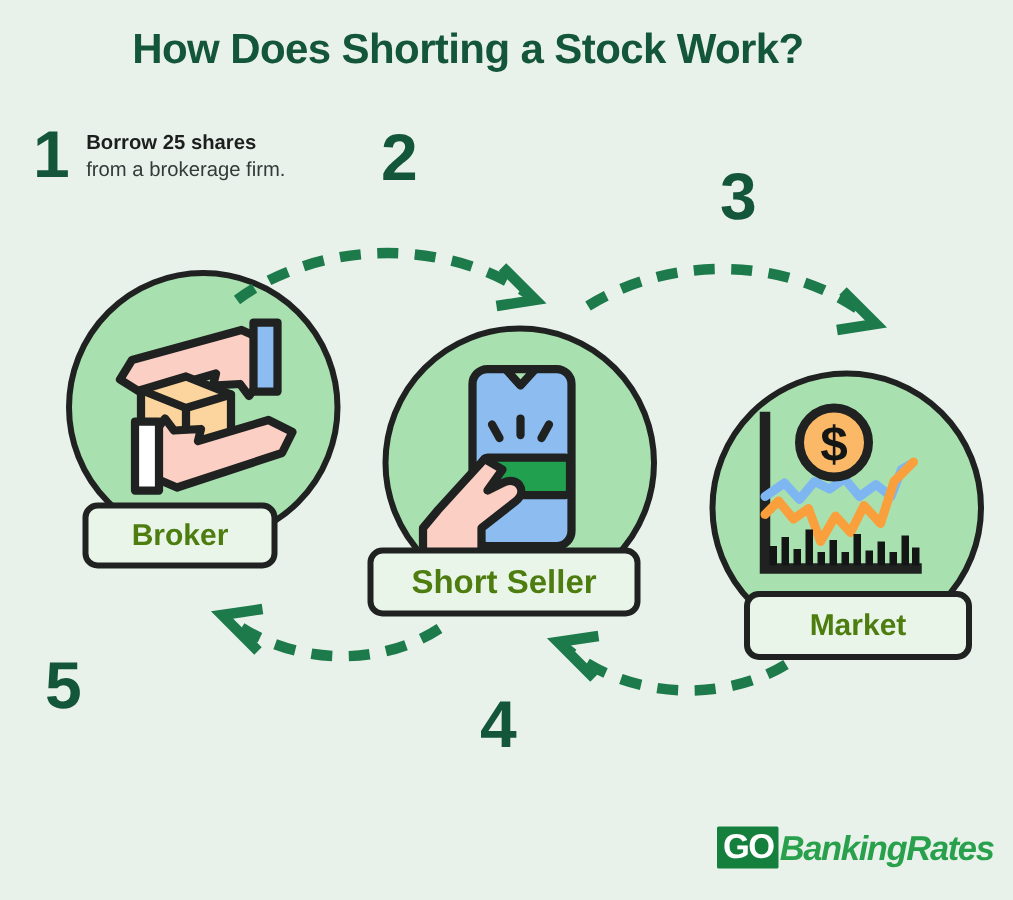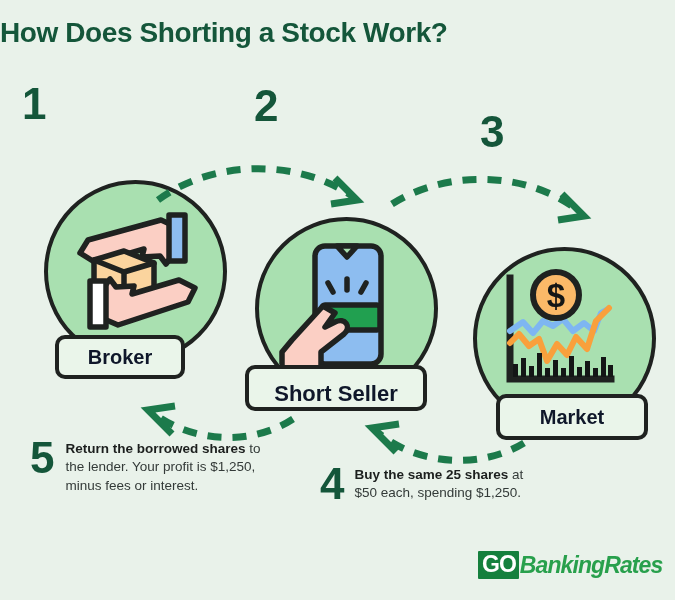--- a/index.html
+++ b/index.html
@@ -19,20 +19,21 @@
     height: 600px;
     background: #e9f2ea;
   }
 
   
   .title {
     position: absolute;
     left: 0;
     top: 17px;
     width: 624px;
+    text-align: center;
     font-size: 28px;
     font-weight: bold;
     color: #14563a;
     letter-spacing: -0.4px;
   }
 
   
   .step {
     position: absolute;
     display: flex;
@@ -82,31 +83,31 @@
   .node-label {
     position: absolute;
     background: #eaf5ea;
     border: 4px solid #1f2220;
     border-radius: 10px;
     box-sizing: border-box;
     display: flex;
     align-items: center;
     justify-content: center;
     font-weight: bold;
-    color: #0f172a;
+    color: #4d7c0f;
     z-index: 6;
   }
 
   
   #node-broker .bubble { left: 44px;  top: 180px; width: 183px; height: 183px; }
   #node-broker .node-label { left: 55px;  top: 335px; width: 130px; height: 44px; font-size: 20px; }
 
   
   #node-seller .bubble { left: 255px; top: 217px; width: 183px; height: 183px; }
-  #node-seller .node-label { left: 245px; top: 365px; width: 182px; height: 46px; font-size: 22px; align-items: flex-end; }
+  #node-seller .node-label { left: 245px; top: 365px; width: 182px; height: 46px; font-size: 22px; }
 
   
   #node-market .bubble { left: 473px; top: 247px; width: 183px; height: 183px; }
   #node-market .node-label { left: 496px; top: 394px; width: 152px; height: 46px; font-size: 20px; }
 
   
   #arrows, #arrows-under {
     position: absolute;
     left: 0;
     top: 0;
@@ -156,38 +157,37 @@
     <g fill="none" stroke="#1c7a4b" stroke-width="7" stroke-linecap="butt" stroke-dasharray="14 11">
       <path d="M158 200 C 215 158, 300 160, 352 196"></path>
       <path d="M392 204 C 450 168, 530 172, 580 212"></path>
       <path d="M293 419 C 250 447, 190 442, 152 412"></path>
       <path d="M524 443 C 480 470, 415 465, 376 431"></path>
     </g>
   </svg>
 
   <div class="step" id="step1">
     <div class="step-num">1</div>
+    <div class="step-body"><b>Borrow 25 shares</b><span> from a brokerage firm.</span></div>
   </div>
 
   <div class="step" id="step2">
     <div class="step-num">2</div>
   </div>
 
   <div class="step" id="step3">
     <div class="step-num">3</div>
   </div>
 
   <div class="step" id="step4">
     <div class="step-num">4</div>
-    <div class="step-body"><b>Buy the same 25 shares</b><span> at $50 each, spending $1,250.</span></div>
   </div>
 
   <div class="step" id="step5">
     <div class="step-num">5</div>
-    <div class="step-body"><b>Return the borrowed shares</b><span> to the lender. Your profit is $1,250, minus fees or interest.</span></div>
   </div>
 
   <div class="node" id="node-broker">
     <div class="bubble">
       <svg viewBox="0 0 183 183" width="183" height="183">
         <g stroke="#1f2220" stroke-width="5.5" stroke-linejoin="round" stroke-linecap="round">
 
           <path d="M113 36 L40 56 L32 69 L48 79 L96 65 L94 73 L112 72 L118 80 L124 72 L124 41 Z" fill="#fbcfc4"></path>
           <rect x="121" y="31" width="16" height="46" fill="#8dbdf0"></rect>
 

